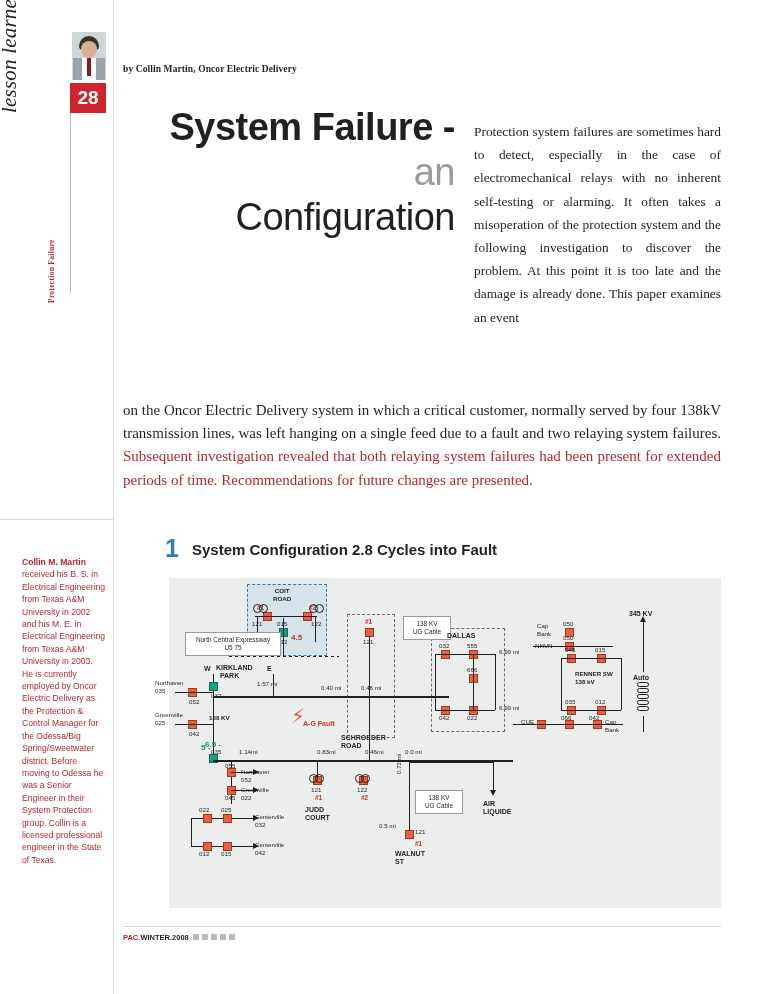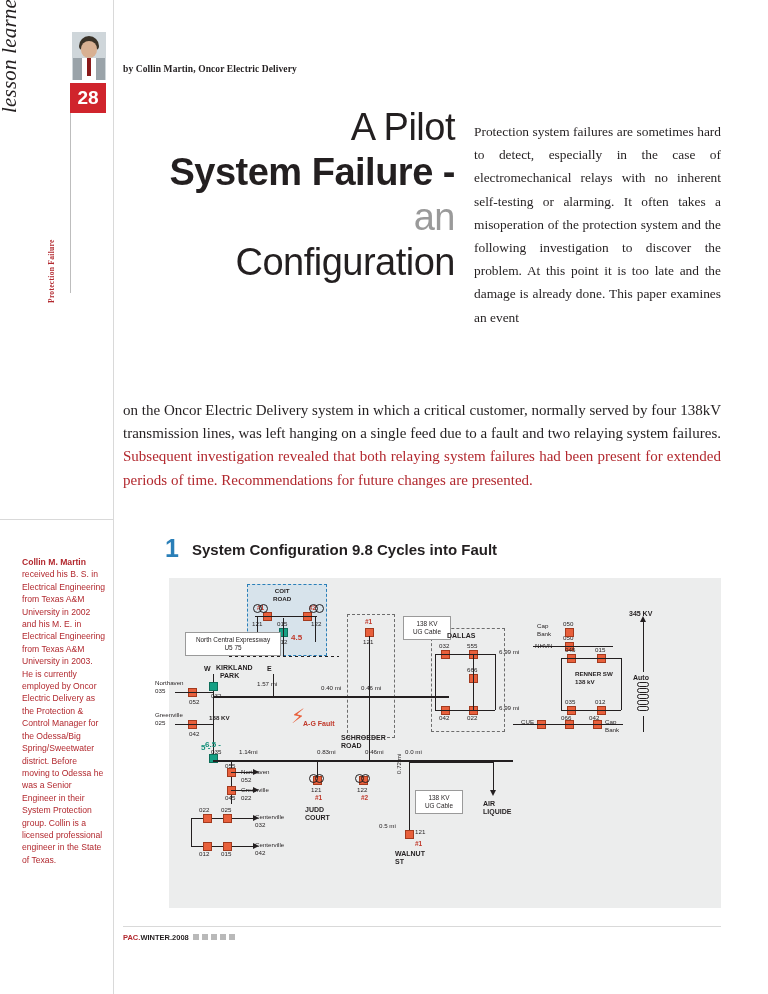--- a/index.html
+++ b/index.html
@@ -175,33 +175,32 @@
   <div class="vert-title">lesson learned</div>
   <div class="vert-sub">Protection Failure</div>
 
   <div class="bio">
     <b>Collin M. Martin</b><span> received his B. S. in Electrical Engineering from Texas A&amp;M University in 2002 and his M. E. in Electrical Engineering from Texas A&amp;M University in 2003. He is currently employed by Oncor Electric Delivery as the Protection &amp; Control Manager for the Odessa/Big Spring/Sweetwater district. Before moving to Odessa he was a Senior Engineer in their System Protection group. Collin is a licensed professional engineer in the State of Texas.</span>
   </div>
 
   <div class="byline">by Collin Martin, Oncor Electric Delivery</div>
 
   <div class="headline">
-    <div class="l1">A Pilot</div>
     <div class="l3">System Failure -</div>
     <div class="l4">an</div>
     <div class="l5">Configuration</div>
   </div>
 
   <div class="intro-col">Protection system failures are sometimes hard to detect, especially in the case of electromechanical relays with no inherent self-testing or alarming. It often takes a misoperation of the protection system and the following investigation to discover the problem. At this point it is too late and the damage is already done. This paper examines an event</div>
   <div class="intro-wide">
     <span>on the Oncor Electric Delivery system in which a critical customer, normally served by four 138kV transmission lines, was left hanging on a single feed due to a fault and two relaying system failures. </span><span class="red">Subsequent investigation revealed that both relaying system failures had been present for extended periods of time. Recommendations for future changes are presented.</span>
   </div>
 
   <div class="fig-num">1</div>
-  <div class="fig-title">System Configuration 9.8 Cycles into Fault</div>
+  <div class="fig-title">System Configuration 2.8 Cycles into Fault</div>
 
   <div class="diagram">
 
     <div class="dashbox blue" style="left:78px;top:6px;width:80px;height:72px;"></div>
     <div class="dashbox grey" style="left:178px;top:36px;width:48px;height:124px;"></div>
     <div class="dashbox grey" style="left:262px;top:50px;width:74px;height:104px;"></div>
 
     <div class="lbl b" style="left:104px;top:9px;text-align:center;">COIT<br>ROAD</div>
     <div class="badge" style="left:88px;top:26px;">#1</div>
     <div class="badge" style="left:140px;top:26px;">#2</div>

